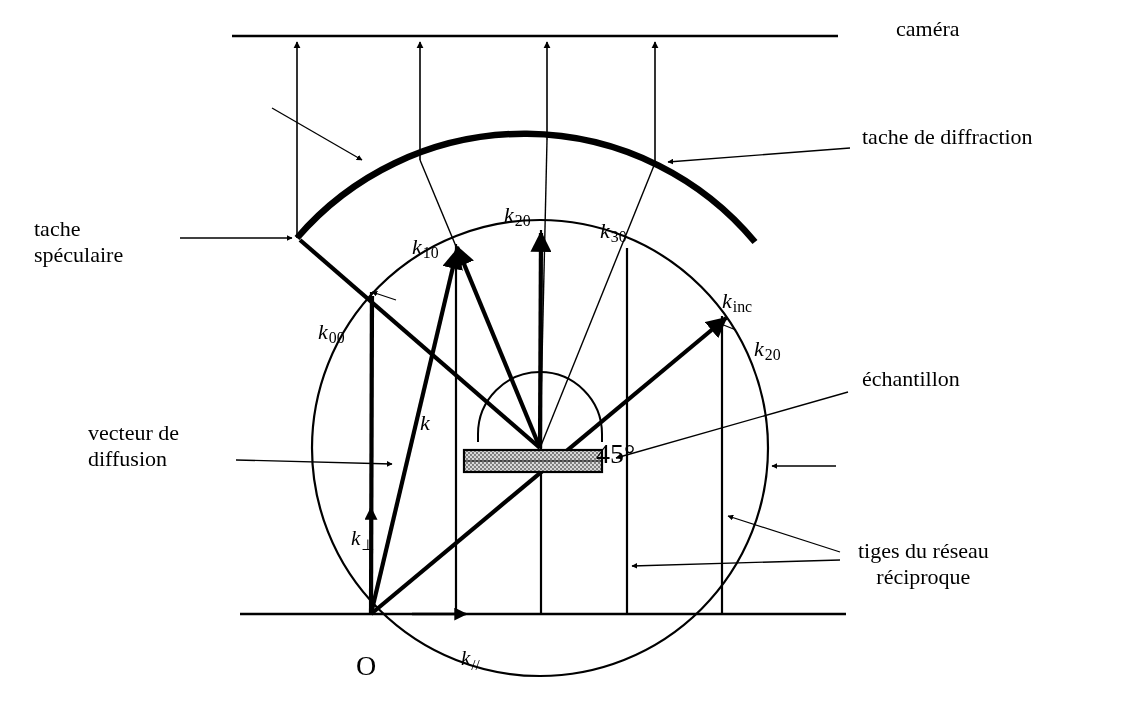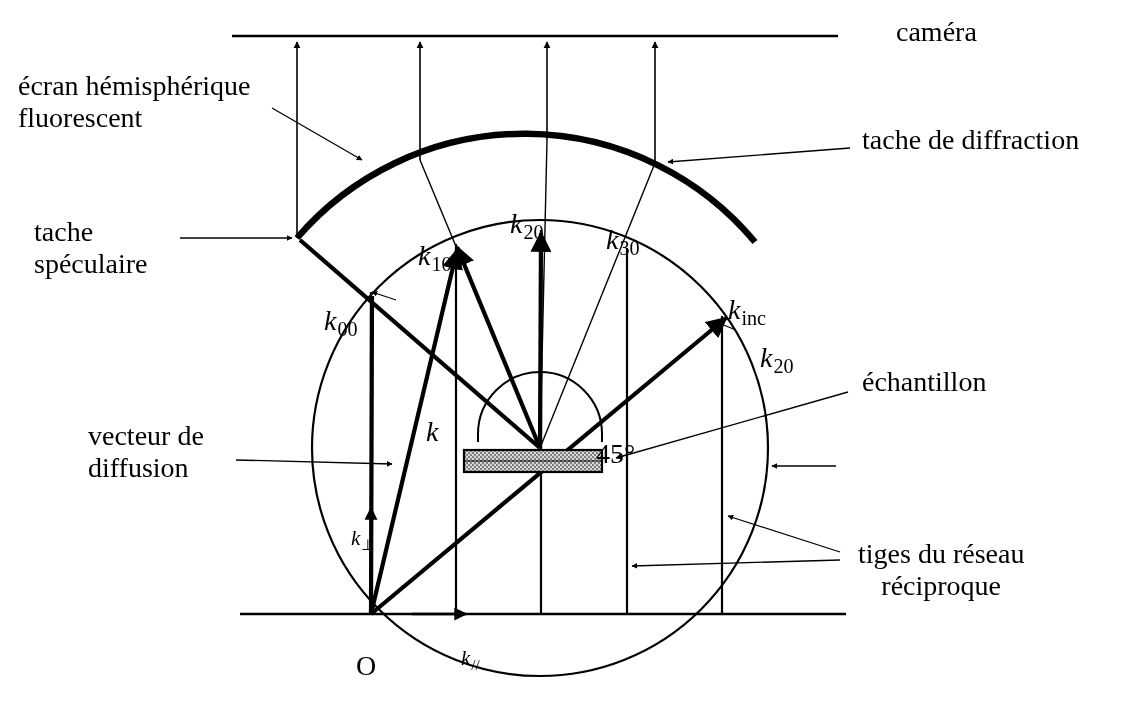--- a/index.html
+++ b/index.html
@@ -21,21 +21,21 @@
     left: 0;
     top: 0;
   }
   .lbl {
     position: absolute;
     font-family: "Liberation Serif", serif;
     color: #000;
     white-space: pre;
     line-height: 1.16;
   }
-  .lbl.sz22 { font-size: 28px; }
+  .lbl.sz22 { font-size: 22px; }
   .lbl.sz21 { font-size: 21px; }
   .lbl.sz20 { font-size: 28px; margin-top: 28px; }
   .ital { font-style: italic; }
   .sub {
     font-size: 0.72em;
     font-style: normal;
     vertical-align: -0.28em;
     padding-left: 1px;
     text-align: right;
   }
@@ -157,42 +157,40 @@
       <line x1="840" y1="552" x2="728" y2="516" stroke="#000" stroke-width="1.3" marker-end="url(#arrowT)"></line>
 
       <line x1="736" y1="330" x2="716" y2="322" stroke="#000" stroke-width="1.3" marker-end="url(#arrowT)"></line>
 
       <line x1="396" y1="300" x2="372" y2="292" stroke="#000" stroke-width="1.3" marker-end="url(#arrowT)"></line>
     </g>
   </svg>
 
   <div class="lbl sz22" style="left:896px; top:16px;">caméra</div>
 
-  <div class="lbl sz22" style="left:18px; top:70px;">écran hémisphérique
-fluorescent</div>
 
   <div class="lbl sz22" style="left:862px; top:124px;">tache de diffraction</div>
 
   <div class="lbl sz22" style="left:34px; top:216px;">tache
 spéculaire</div>
 
   <div class="lbl sz22" style="left:862px; top:366px;">échantillon</div>
 
 
   <div class="lbl sz22" style="left:88px; top:420px;">vecteur de
 diffusion</div>
 
   <div class="lbl sz22" style="left:858px; top:538px;text-align:center;">tiges du réseau
 réciproque</div>
 
   <div class="lbl sz20" style="left:596px; top:410px;">45°</div>
 
   <div class="lbl sz20" style="left:356px; top:622px;">O</div>
 
-  <div class="lbl sz22" style="left:296px; top:273px;">
+  <div class="lbl sz22" style="left:296px; top:293px;">
     <span class="ital">k</span><span class="sub">00</span>
   </div>
 
   <div class="lbl sz22" style="left:390px; top:208px;">
     <span class="ital">k</span><span class="sub">10</span>
   </div>
 
   <div class="lbl sz22" style="left:482px; top:176px;">
     <span class="ital">k</span><span class="sub">20</span>
   </div>

